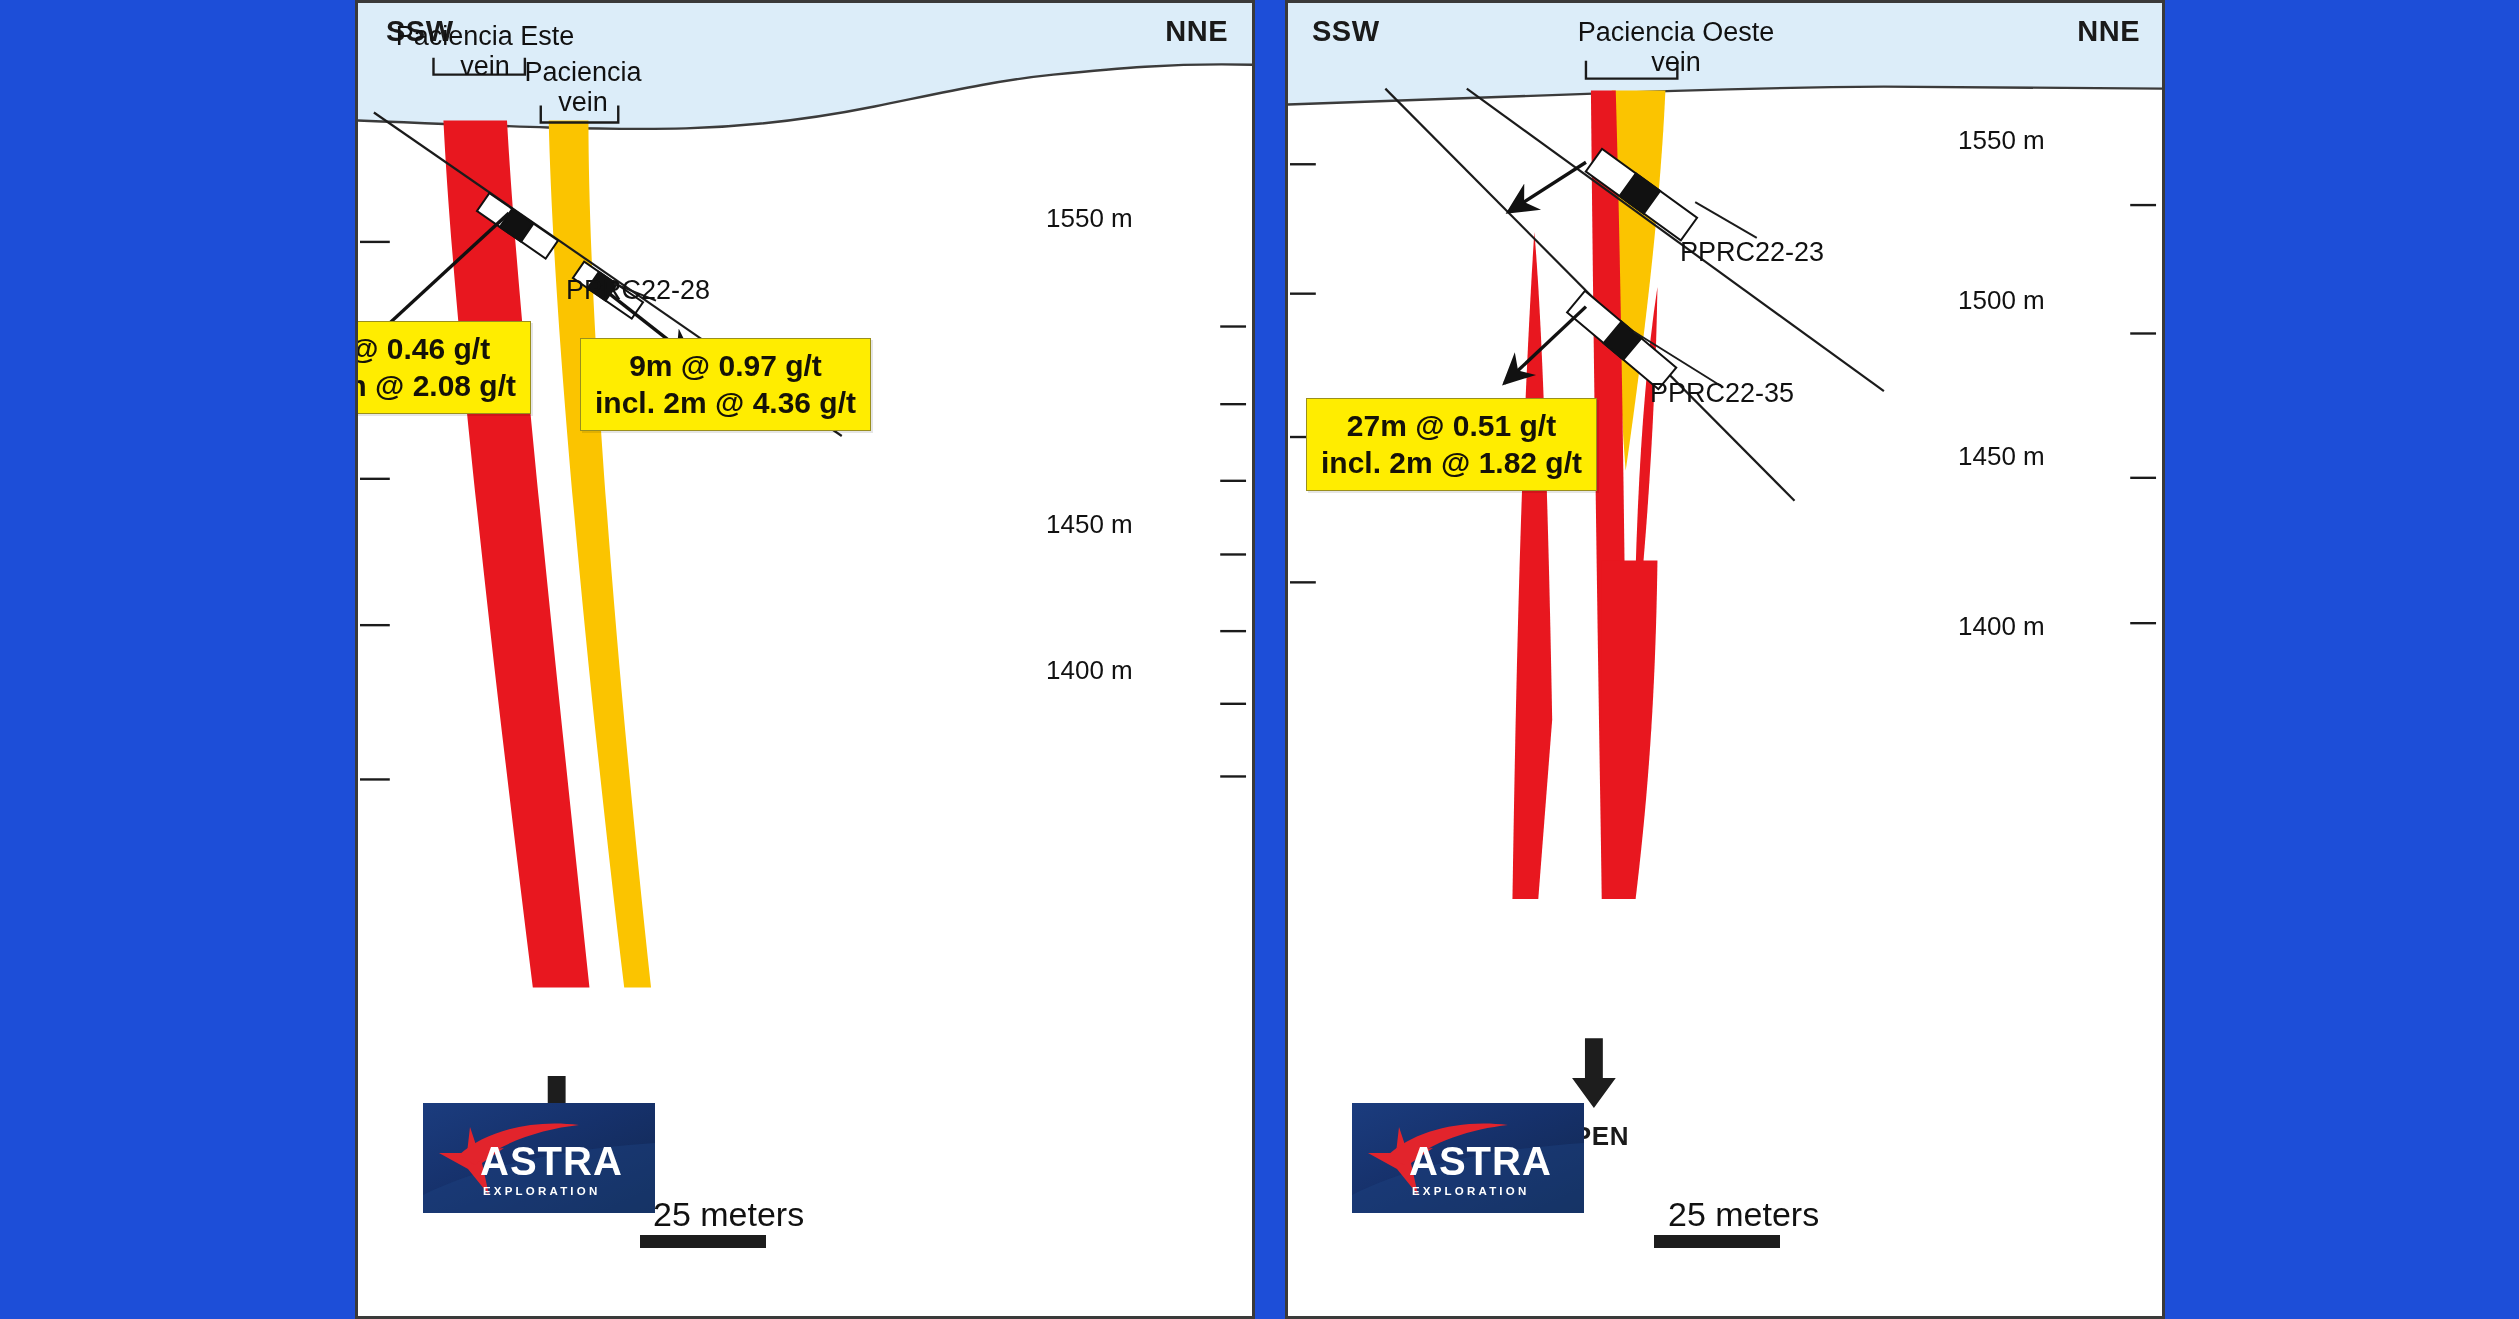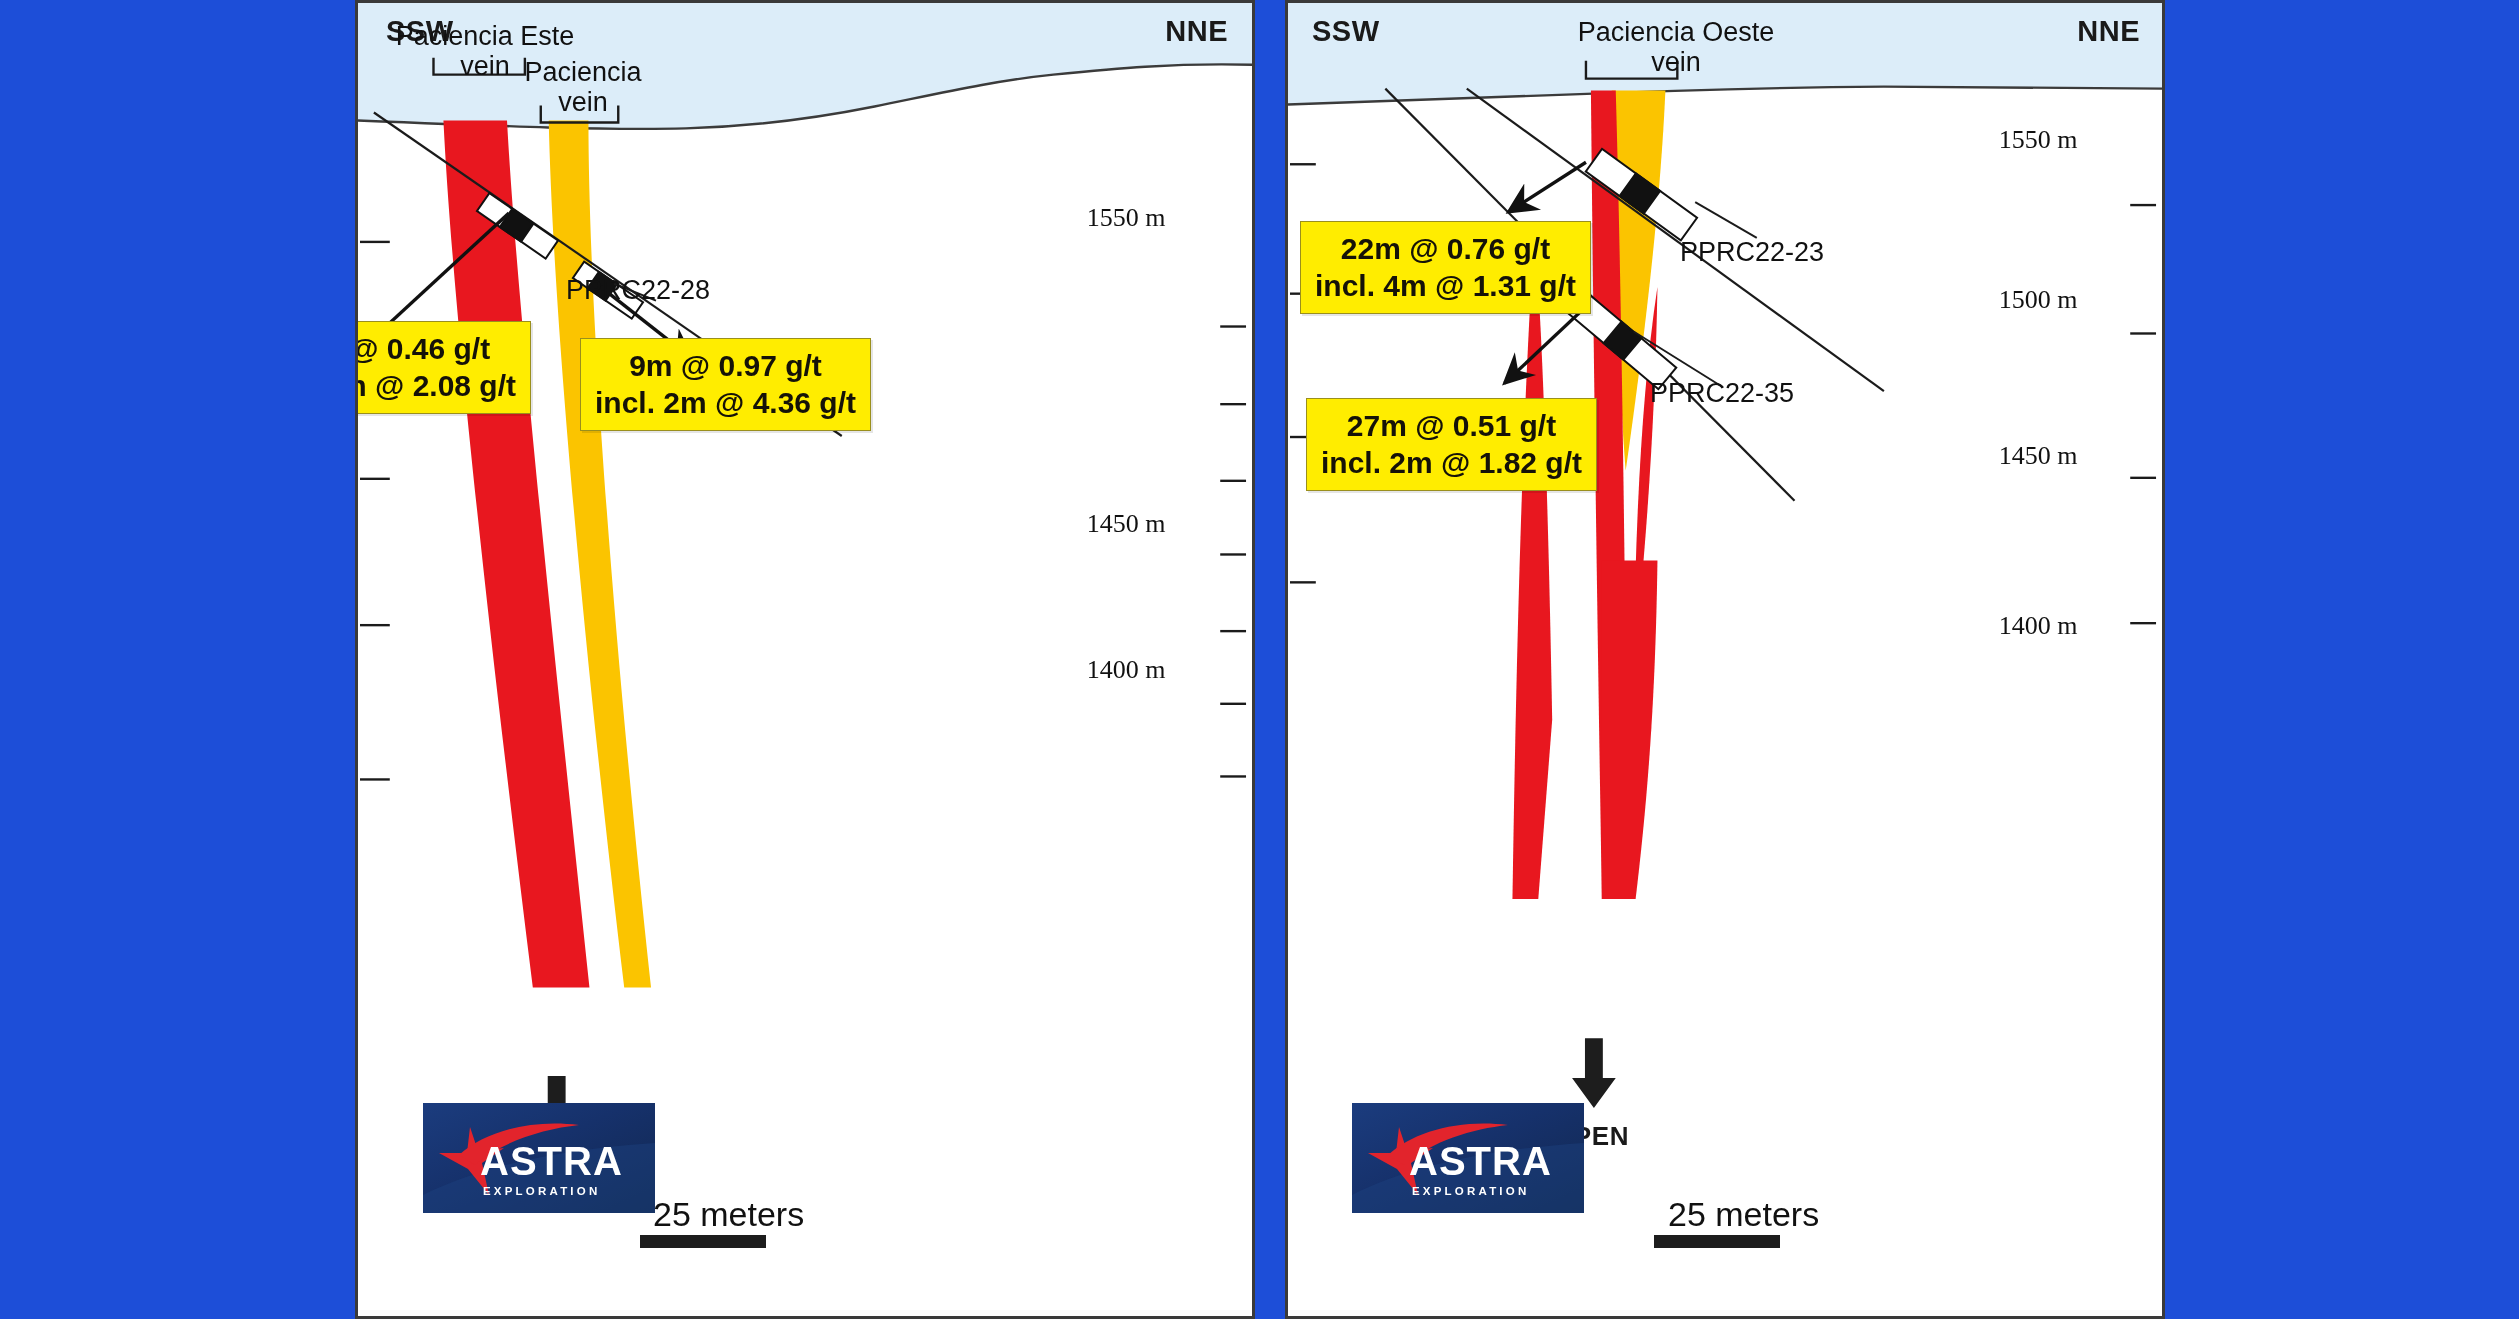--- a/index.html
+++ b/index.html
@@ -25,21 +25,21 @@
   .veinlabel{position:absolute;font-size:27px;color:#111;text-align:center;line-height:1.12;}
 
   .hole-label{position:absolute;font-size:27px;color:#111;white-space:nowrap;}
 
   .assaybox{position:absolute;background:#FFED00;border:1.5px solid #9a8f1d;
             padding:8px 14px 9px 14px;box-sizing:border-box;
             font-weight:bold;font-size:30px;color:#151208;line-height:1.24;
             text-align:center;white-space:nowrap;
             box-shadow:2px 2px 0 rgba(0,0,0,0.10);}
 
-  .elev{position:absolute;font-size:26px;color:#111;white-space:nowrap;text-align:center;font-family:Liberation Serif, serif;}
+  .elev{position:absolute;font-size:26px;color:#111;white-space:nowrap;text-align:left;}
 
   .openlbl{position:absolute;font-weight:bold;font-size:26px;color:#1a1a1a;letter-spacing:0.6px;}
 
   .scale-text{position:absolute;font-size:34px;color:#111;white-space:nowrap;}
   .scale-bar{position:absolute;background:#1d1d1d;height:13px;}
 
   .logo{position:absolute;overflow:hidden;padding-left:40px;}
   .logo svg{display:block;}
 </style>
 </head>
@@ -224,24 +224,20 @@
     <div class="compass" style="right:22px;top:12px;">NNE</div>
 
     <div class="veinlabel" style="left:268px;top:14px;width:240px;">
       <div>Paciencia Oeste</div>
       <div>vein</div>
     </div>
 
     <div class="hole-label" style="left:392px;top:234px;">PPRC22-23</div>
     <div class="hole-label" style="left:362px;top:375px;">PPRC22-35</div>
 
-    <div class="assaybox" style="left:12px;top:218px;">
-      <div>22m @ 0.76 g/t</div>
-      <div>incl. 4m @ 1.31 g/t</div>
-    </div>
 
     <div class="assaybox" style="left:18px;top:395px;">
       <div>27m @ 0.51 g/t</div>
       <div>incl. 2m @ 1.82 g/t</div>
     </div>
 
     <div class="elev" style="right:44px;top:122px;width:160px;">1550 m</div>
     <div class="elev" style="right:44px;top:282px;width:160px;">1500 m</div>
     <div class="elev" style="right:44px;top:438px;width:160px;">1450 m</div>
     <div class="elev" style="right:44px;top:608px;width:160px;">1400 m</div>

